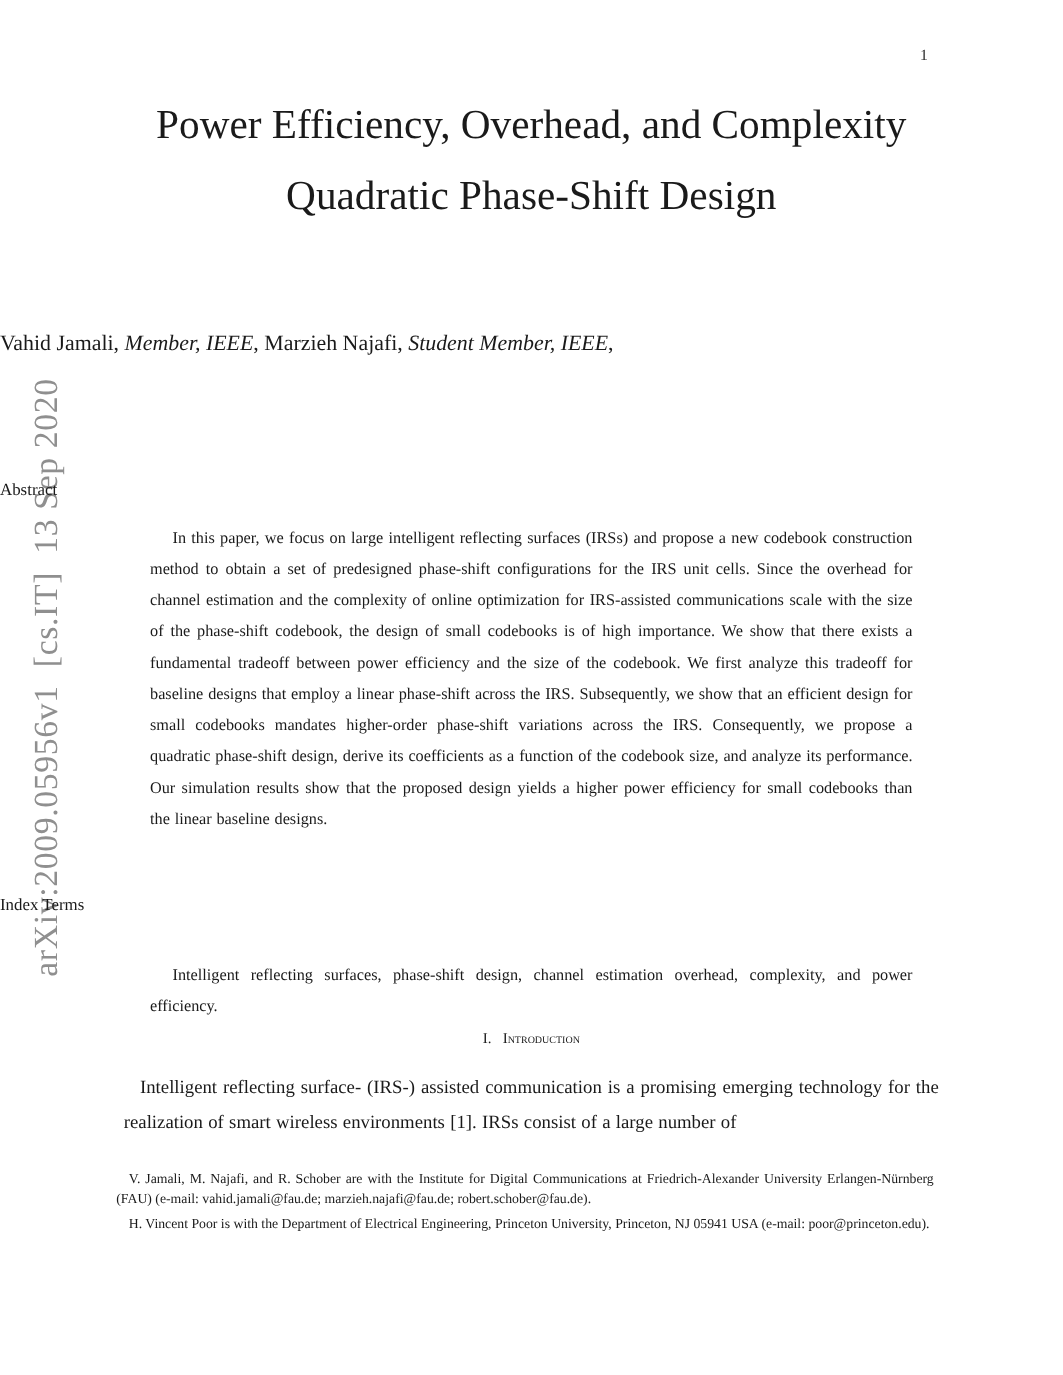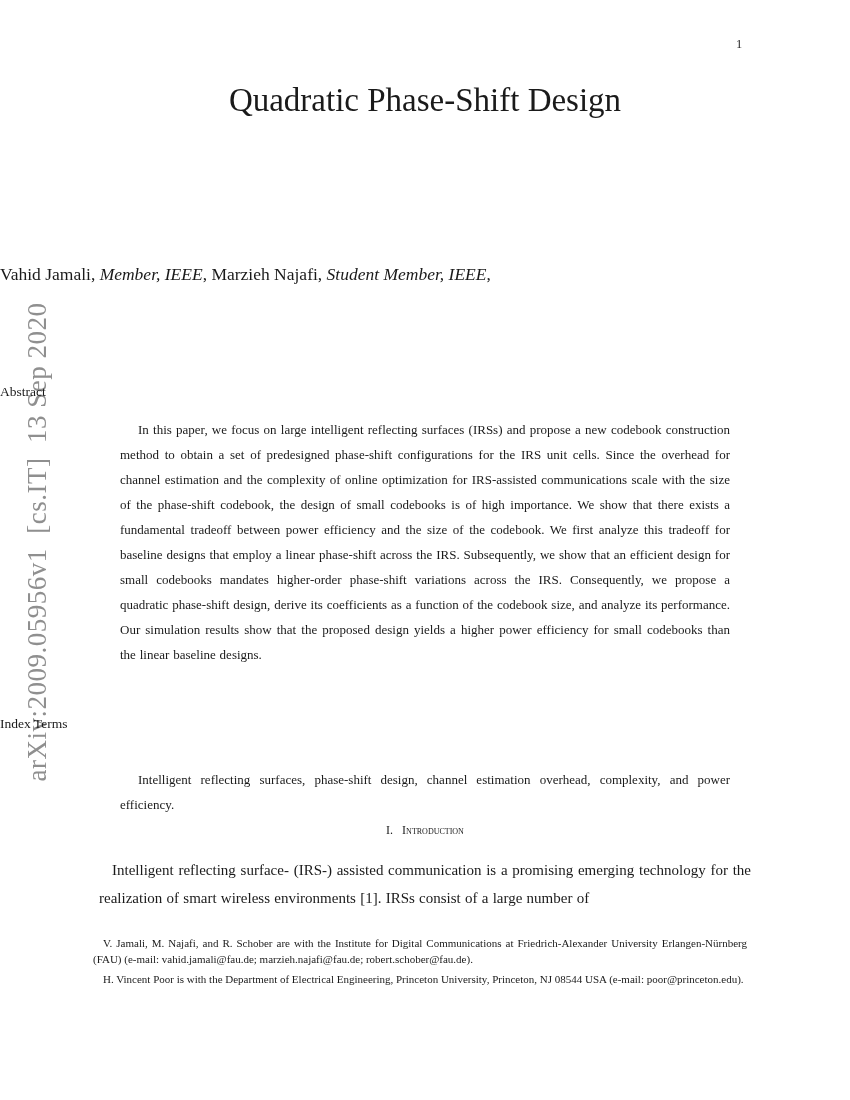--- a/index.html
+++ b/index.html
@@ -110,20 +110,21 @@
   #footnotes p + p { margin-top: 4.5px; }
 </style>
 </head>
 <body>
 
 <div class="abs" id="page-number">1</div>
 
 <div class="abs" id="arxiv-watermark">arXiv:2009.05956v1  [cs.IT]  13 Sep 2020</div>
 
 <div class="abs" id="paper-title">
+  <div>Power Efficiency, Overhead, and Complexity</div>
   <div>Quadratic Phase-Shift Design</div>
 </div>
 
 <div class="abs" id="authors">
   <div><span>Vahid Jamali, </span><span class="italic">Member, IEEE</span><span>, Marzieh Najafi, </span><span class="italic">Student Member, IEEE</span><span>,</span></div>
 </div>
 
 <div class="abs block-heading" id="abstract-heading">Abstract</div>
 
 <div class="abs block-body" id="abstract-body">In this paper, we focus on large intelligent reflecting surfaces (IRSs) and propose a new codebook construction method to obtain a set of predesigned phase-shift configurations for the IRS unit cells. Since the overhead for channel estimation and the complexity of online optimization for IRS-assisted communications scale with the size of the phase-shift codebook, the design of small codebooks is of high importance. We show that there exists a fundamental tradeoff between power efficiency and the size of the codebook. We first analyze this tradeoff for baseline designs that employ a linear phase-shift across the IRS. Subsequently, we show that an efficient design for small codebooks mandates higher-order phase-shift variations across the IRS. Consequently, we propose a quadratic phase-shift design, derive its coefficients as a function of the codebook size, and analyze its performance. Our simulation results show that the proposed design yields a higher power efficiency for small codebooks than the linear baseline designs.</div>
@@ -133,14 +134,14 @@
 <div class="abs block-body" id="index-terms-body">Intelligent reflecting surfaces, phase-shift design, channel estimation overhead, complexity, and power efficiency.</div>
 
 <div class="abs" id="section-heading">
   <span class="sec-num">I.</span><span>Introduction</span>
 </div>
 
 <div class="abs" id="introduction-paragraph">Intelligent reflecting surface- (IRS-) assisted communication is a promising emerging technology for the realization of smart wireless environments [1]. IRSs consist of a large number of</div>
 
 <div class="abs" id="footnotes">
   <p>V. Jamali, M. Najafi, and R. Schober are with the Institute for Digital Communications at Friedrich-Alexander University Erlangen-Nürnberg (FAU) (e-mail: vahid.jamali@fau.de; marzieh.najafi@fau.de; robert.schober@fau.de).</p>
-  <p>H. Vincent Poor is with the Department of Electrical Engineering, Princeton University, Princeton, NJ 08544 USA (e-mail: poor@princeton.edu).</p>
+  <p>H. Vincent Poor is with the Department of Electrical Engineering, Princeton University, Princeton, NJ 05941 USA (e-mail: poor@princeton.edu).</p>
 </div>
 
 </body></html>

